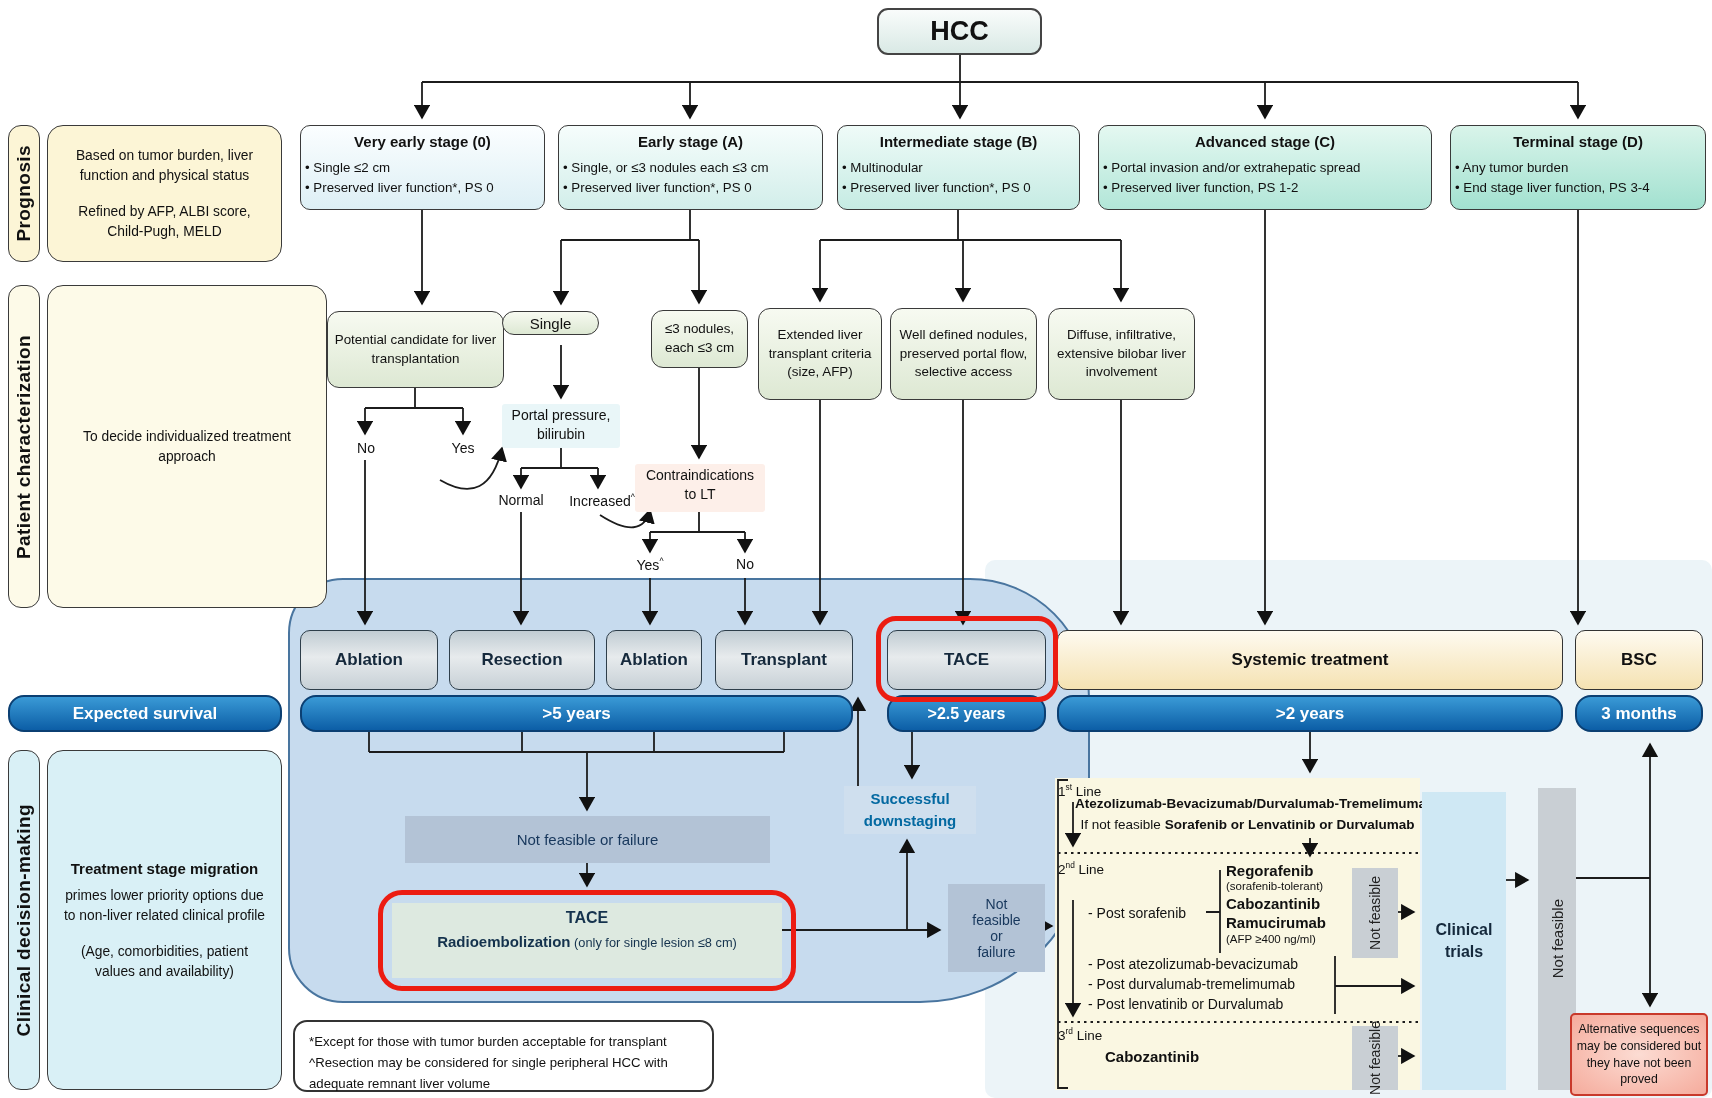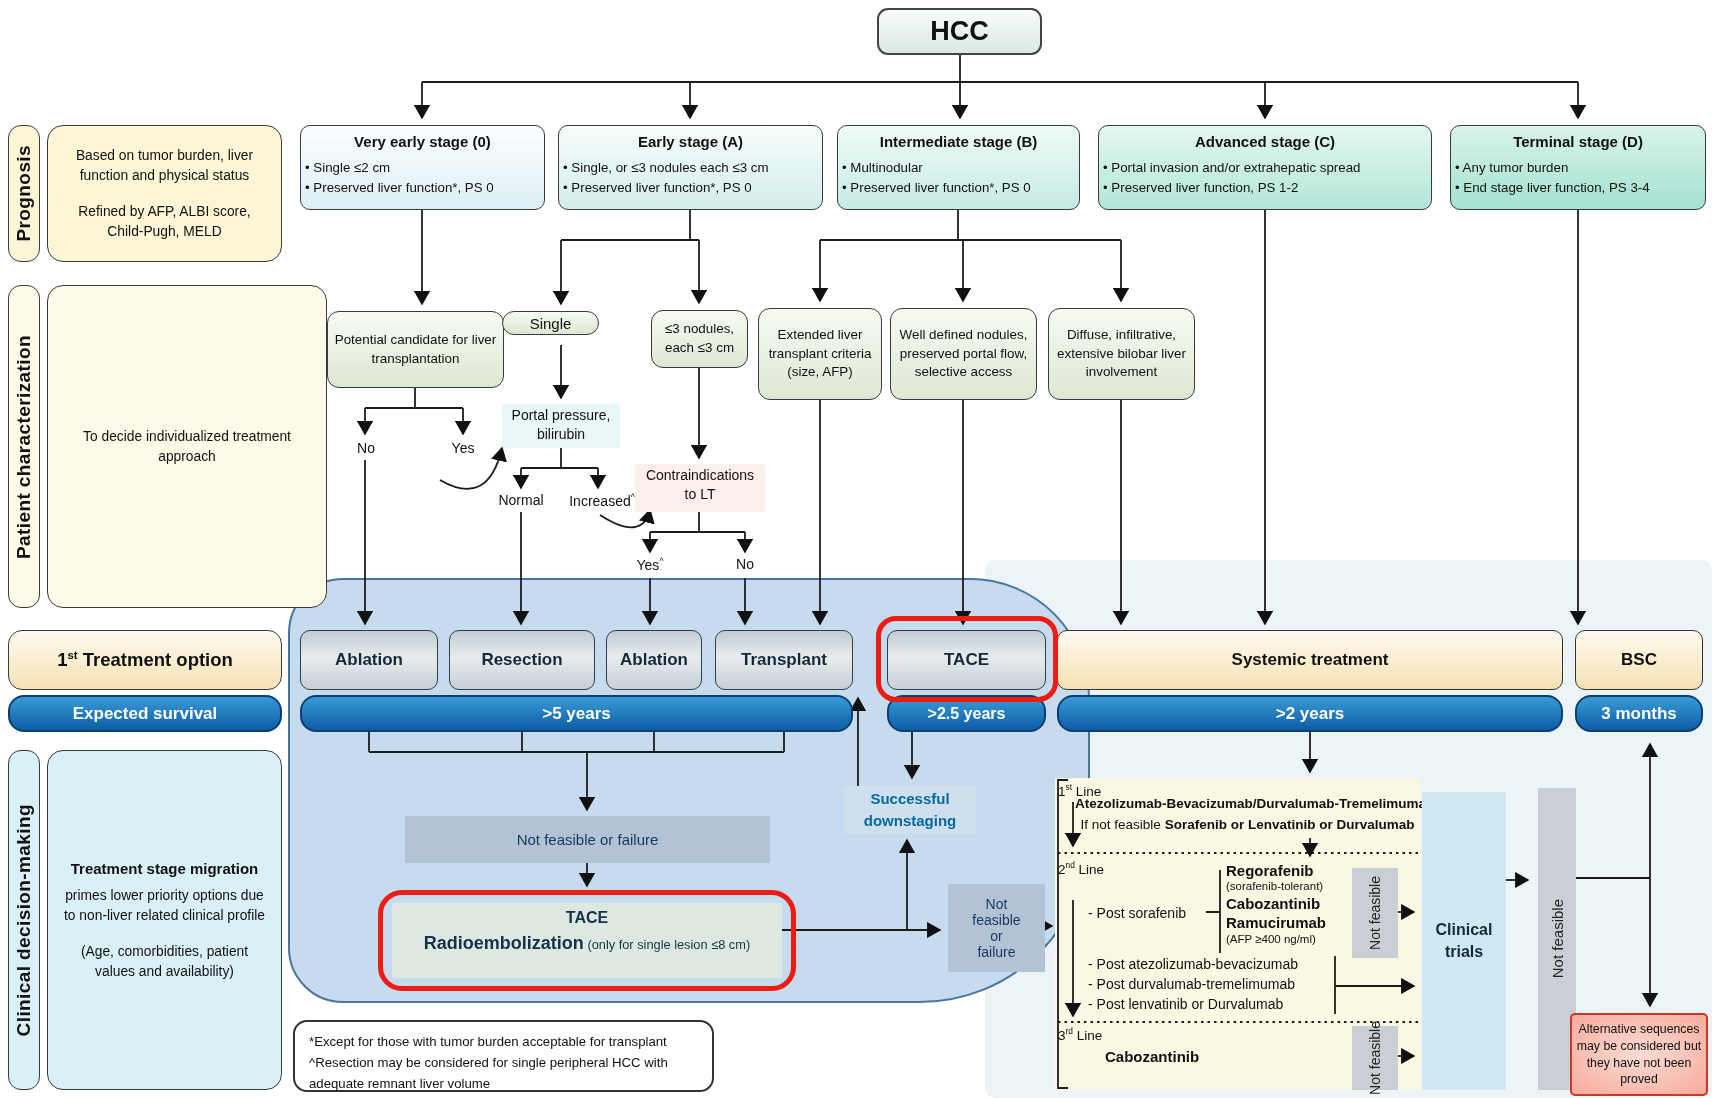--- a/index.html
+++ b/index.html
@@ -180,23 +180,20 @@
     <div>Based on tumor burden, liver function and physical status</div>
     <div class="gap"></div>
     <div>Refined by AFP, ALBI score, Child-Pugh, MELD</div>
   </div>
   <div class="abs bdr tab crm" style="left:8px;top:285px;width:32px;height:323px;">
     <span class="vt">Patient characterization</span>
   </div>
   <div class="abs bdr info crm" style="left:47px;top:285px;width:280px;height:323px;">
     <div>To decide individualized treatment approach</div>
   </div>
-  <div class="abs bdr lblbox" style="left:8px;top:630px;width:274px;height:60px;">
-    <span><span>1</span><sup>st</sup><span> Treatment option</span></span>
-  </div>
   <div class="abs pill" style="left:8px;top:695px;width:274px;height:37px;">
     <span>Expected survival</span>
   </div>
   <div class="abs bdr tab cyn" style="left:8px;top:750px;width:32px;height:340px;">
     <span class="vt">Clinical decision-making</span>
   </div>
   <div class="abs bdr info cyn" style="left:47px;top:750px;width:235px;height:340px;">
     <div class="b" style="font-size:15px;">Treatment stage migration</div>
     <div style="height:6px;"></div>
     <div>primes lower priority options due to non-liver related clinical profile</div>
@@ -275,21 +272,21 @@
   <div class="abs pill" style="left:1575px;top:695px;width:128px;height:37px;">
     <span>3 months</span>
     </div>
 
   <div class="abs grayb" style="left:405px;top:816px;width:365px;height:47px;font-size:15px;">
     <span>Not  feasible or failure</span>
     </div>
   <div class="abs tacebx" style="left:392px;top:903px;width:390px;height:75px;">
     <div class="b" style="font-size:16px;">TACE</div>
     <div style="margin-top:6px;font-size:12.8px;">
-      <span class="b" style="font-size:18px;">Radioembolization</span><span> (only  for single lesion ≤8 cm)</span>
+      <span class="b" style="font-size:15px;">Radioembolization</span><span> (only  for single lesion ≤8 cm)</span>
     </div>
   </div>
   <div class="abs ring" style="left:378px;top:890px;width:418px;height:101px;border-radius:24px;"></div>
   <div class="abs succ" style="left:844px;top:786px;width:132px;height:48px;padding-top:2px;">
     <div>Successful</div>
     <div>downstaging</div>
   </div>
   <div class="abs grayb" style="left:948px;top:884px;width:97px;height:88px;font-size:14px;">
     <div>
       <div>Not</div>

